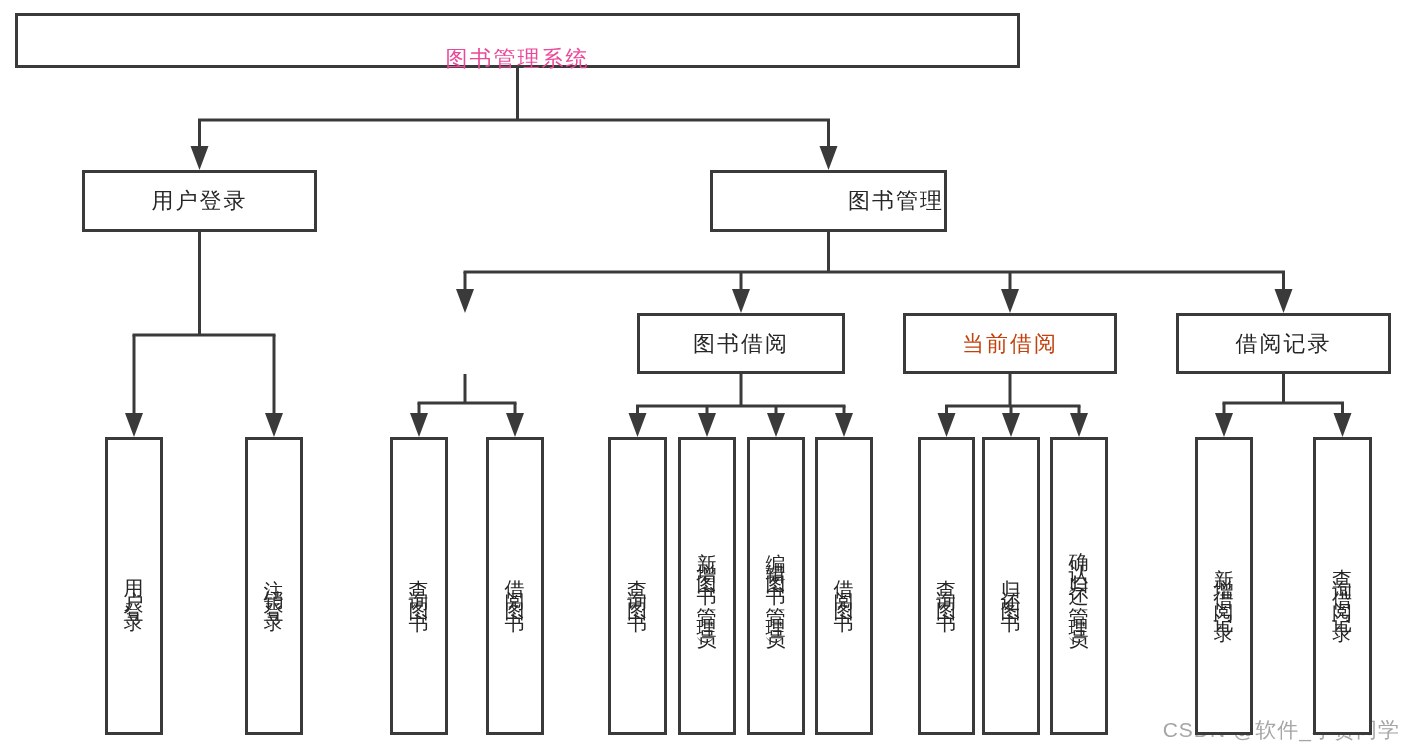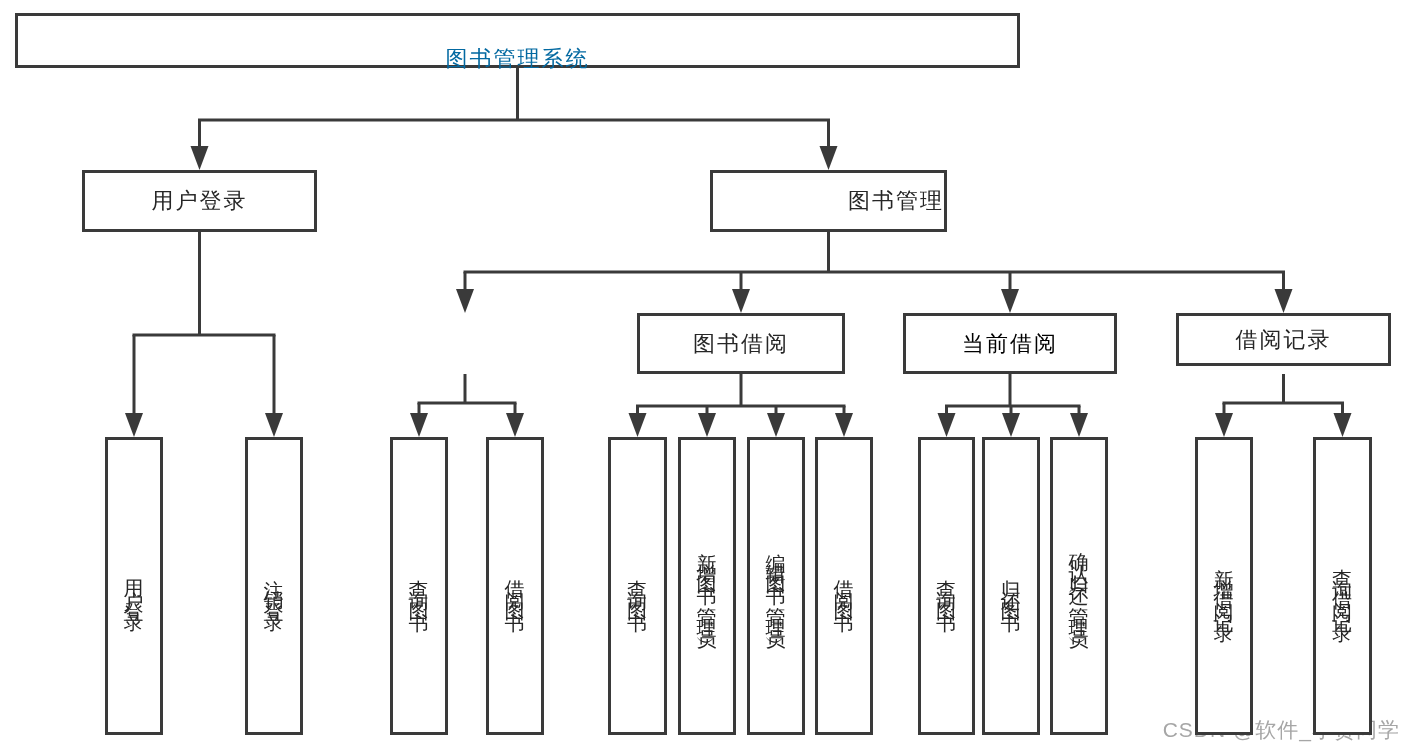--- a/index.html
+++ b/index.html
@@ -78,35 +78,35 @@
       <polygon points="1079,437 1070,413 1088,413" fill="#3a3a3a"></polygon>
       <line x1="1283.5" y1="374" x2="1283.5" y2="403" stroke="#3a3a3a" stroke-width="3"></line>
       <line x1="1222.5" y1="403" x2="1344" y2="403" stroke="#3a3a3a" stroke-width="3"></line>
       <line x1="1224" y1="403" x2="1224" y2="419" stroke="#3a3a3a" stroke-width="3"></line>
       <polygon points="1224,437 1215,413 1233,413" fill="#3a3a3a"></polygon>
       <line x1="1342.5" y1="403" x2="1342.5" y2="419" stroke="#3a3a3a" stroke-width="3"></line>
       <polygon points="1342.5,437 1333.5,413 1351.5,413" fill="#3a3a3a"></polygon>
     </svg>
   <div class="watermark">CSDN @软件_小贺同学</div>
 <div class="node h" style="left: 15px; top: 13px; width: 1005px; height: 55px; border-color: rgb(58, 58, 58);">
-      <span class="lbl" style="color: #0369a1; margin-top: 36px;">图书管理系统</span>
+      <span class="lbl" style="color: #ec4899; margin-top: 36px;">图书管理系统</span>
     </div>
     <div class="node h" style="left: 82px; top: 170px; width: 235px; height: 62px; border-color: rgb(58, 58, 58);">
       <span class="lbl" style="color: rgb(38, 38, 38);">用户登录</span>
     </div>
     <div class="node h" style="left: 710px; top: 170px; width: 237px; height: 62px; border-color: rgb(58, 58, 58); justify-content: flex-end;">
       <span class="lbl" style="color: rgb(38, 38, 38);">图书管理</span>
     </div>
     <div class="node h" style="left: 637px; top: 313px; width: 208px; height: 61px; border-color: rgb(58, 58, 58);">
       <span class="lbl" style="color: rgb(38, 38, 38);">图书借阅</span>
     </div>
     <div class="node h" style="left: 903px; top: 313px; width: 214px; height: 61px; border-color: rgb(58, 58, 58);">
-      <span class="lbl" style="color: #000000;">当前借阅</span>
+      <span class="lbl" style="color: #c2410c;">当前借阅</span>
     </div>
-    <div class="node h" style="left: 1176px; top: 313px; width: 215px; height: 53px; border-color: rgb(58, 58, 58);">
+    <div class="node h" style="left: 1176px; top: 313px; width: 215px; height: 61px; border-color: rgb(58, 58, 58);">
       <span class="lbl" style="color: rgb(38, 38, 38);">借阅记录</span>
     </div>
     <div class="node v" style="left: 105px; top: 437px; width: 58px; height: 298px; border-color: rgb(58, 58, 58);">
       <span class="lbl" style="color: rgb(38, 38, 38);">用户登录</span>
     </div>
     <div class="node v" style="left: 245px; top: 437px; width: 58px; height: 298px; border-color: rgb(58, 58, 58);">
       <span class="lbl" style="color: rgb(38, 38, 38);">注销登录</span>
     </div>
     <div class="node v" style="left: 390px; top: 437px; width: 58px; height: 298px; border-color: rgb(58, 58, 58);">
       <span class="lbl" style="color: rgb(38, 38, 38);">查询图书</span>

